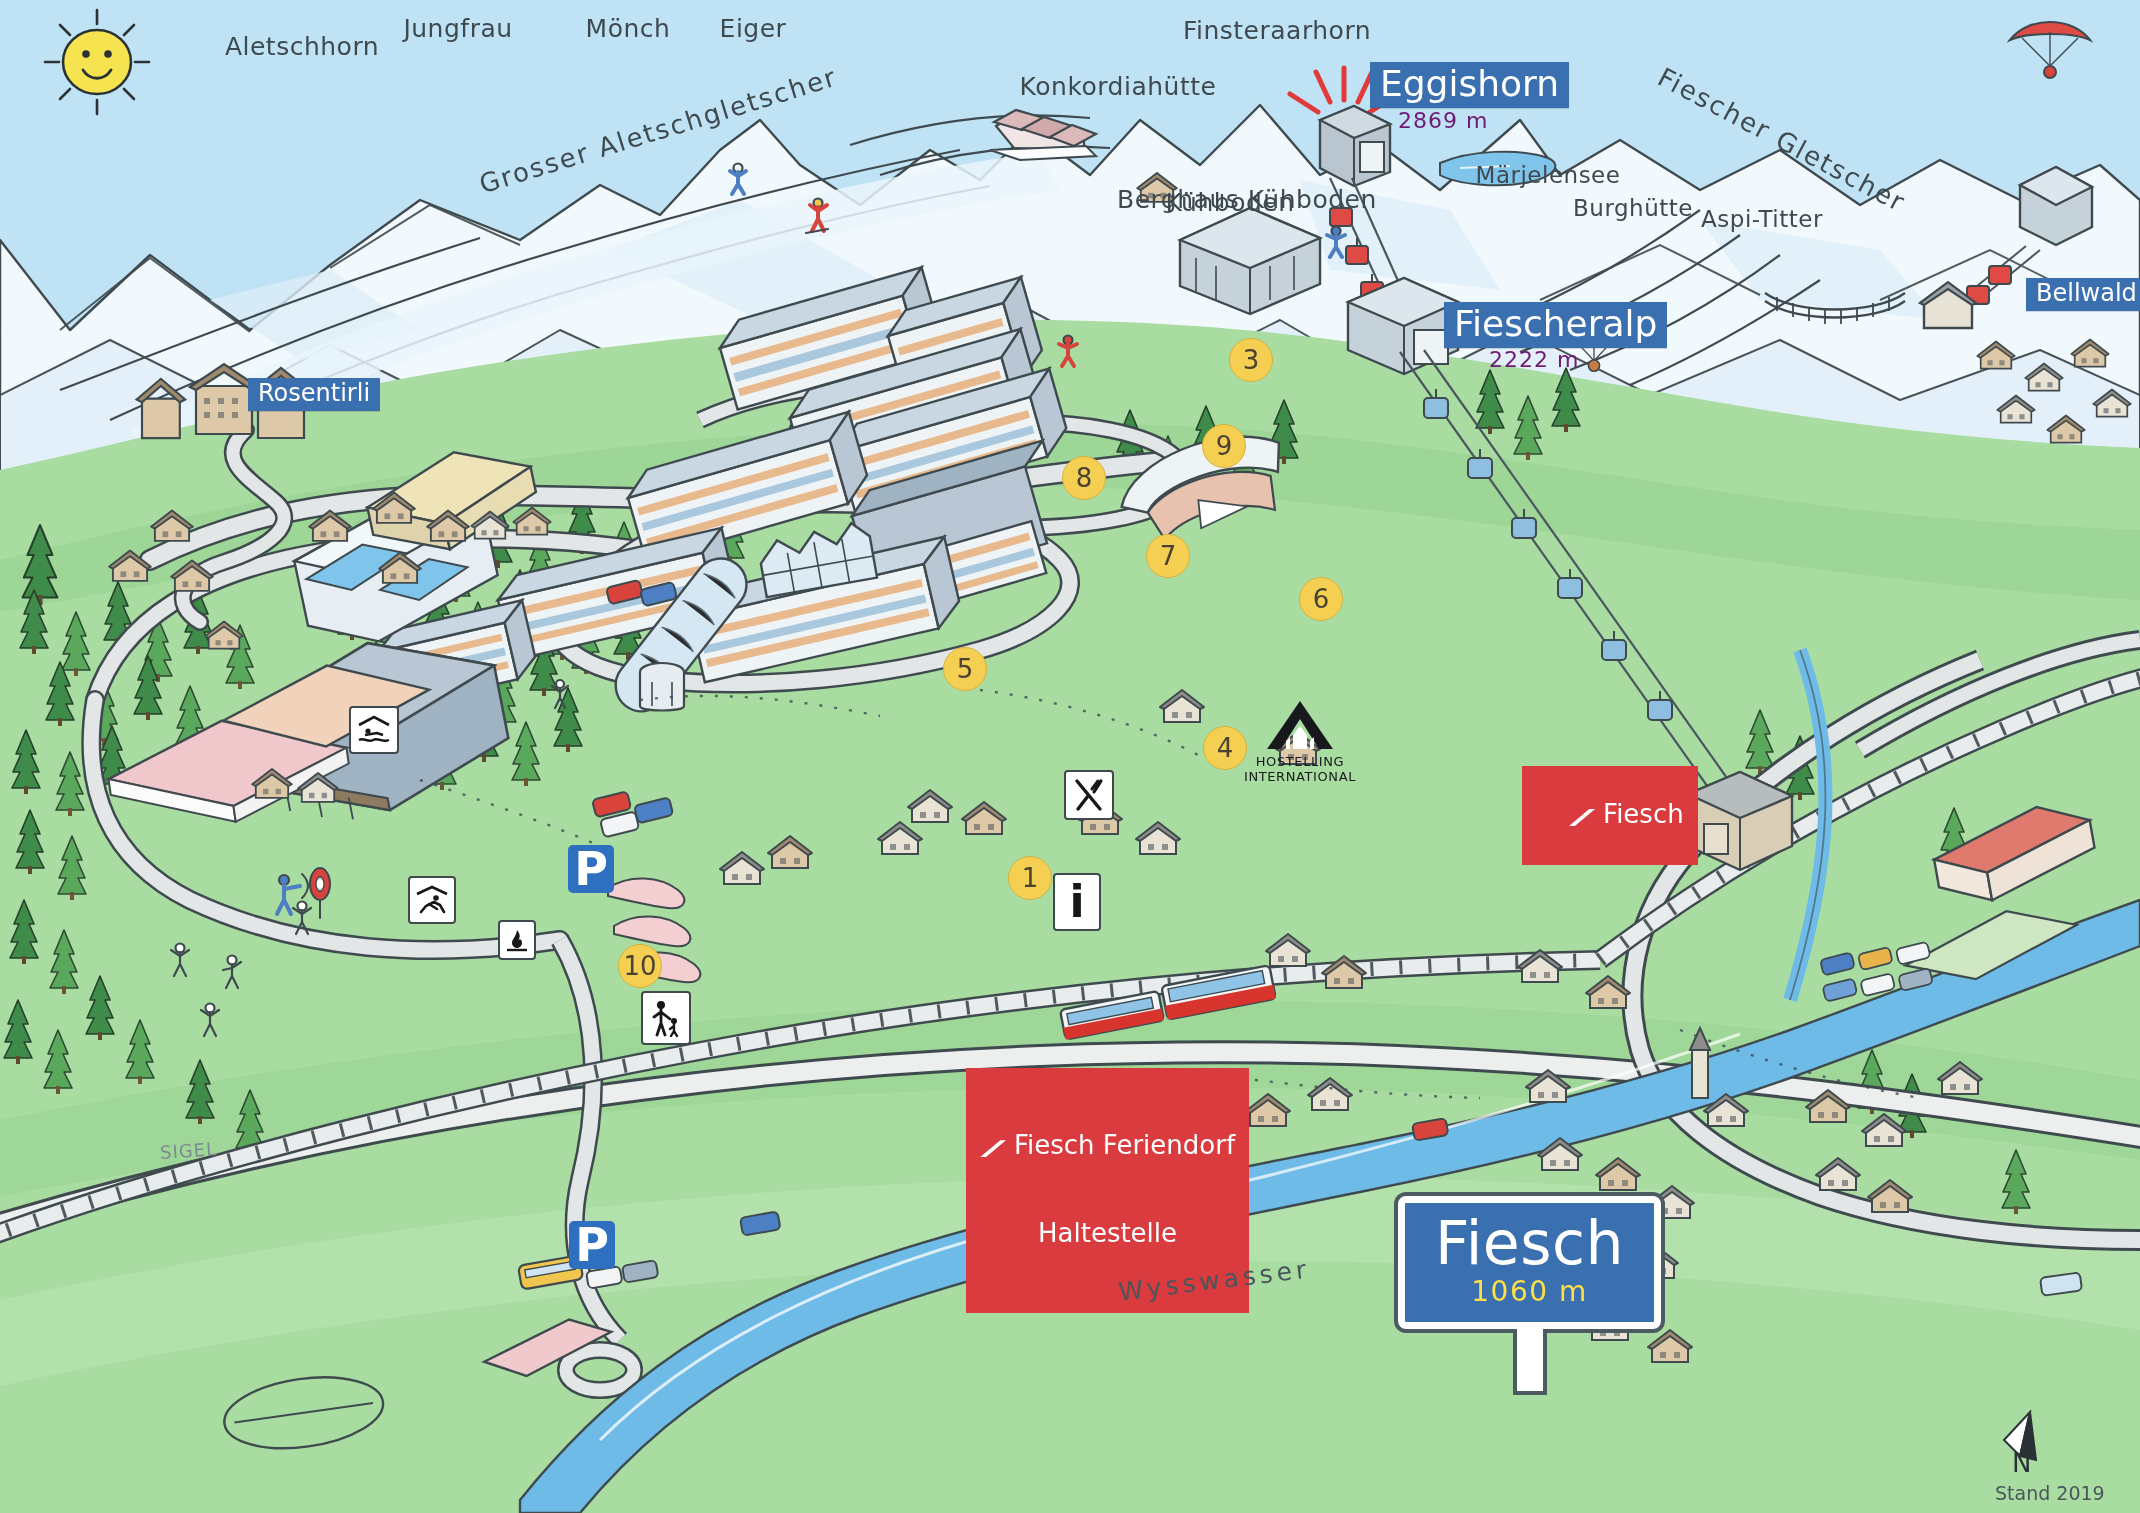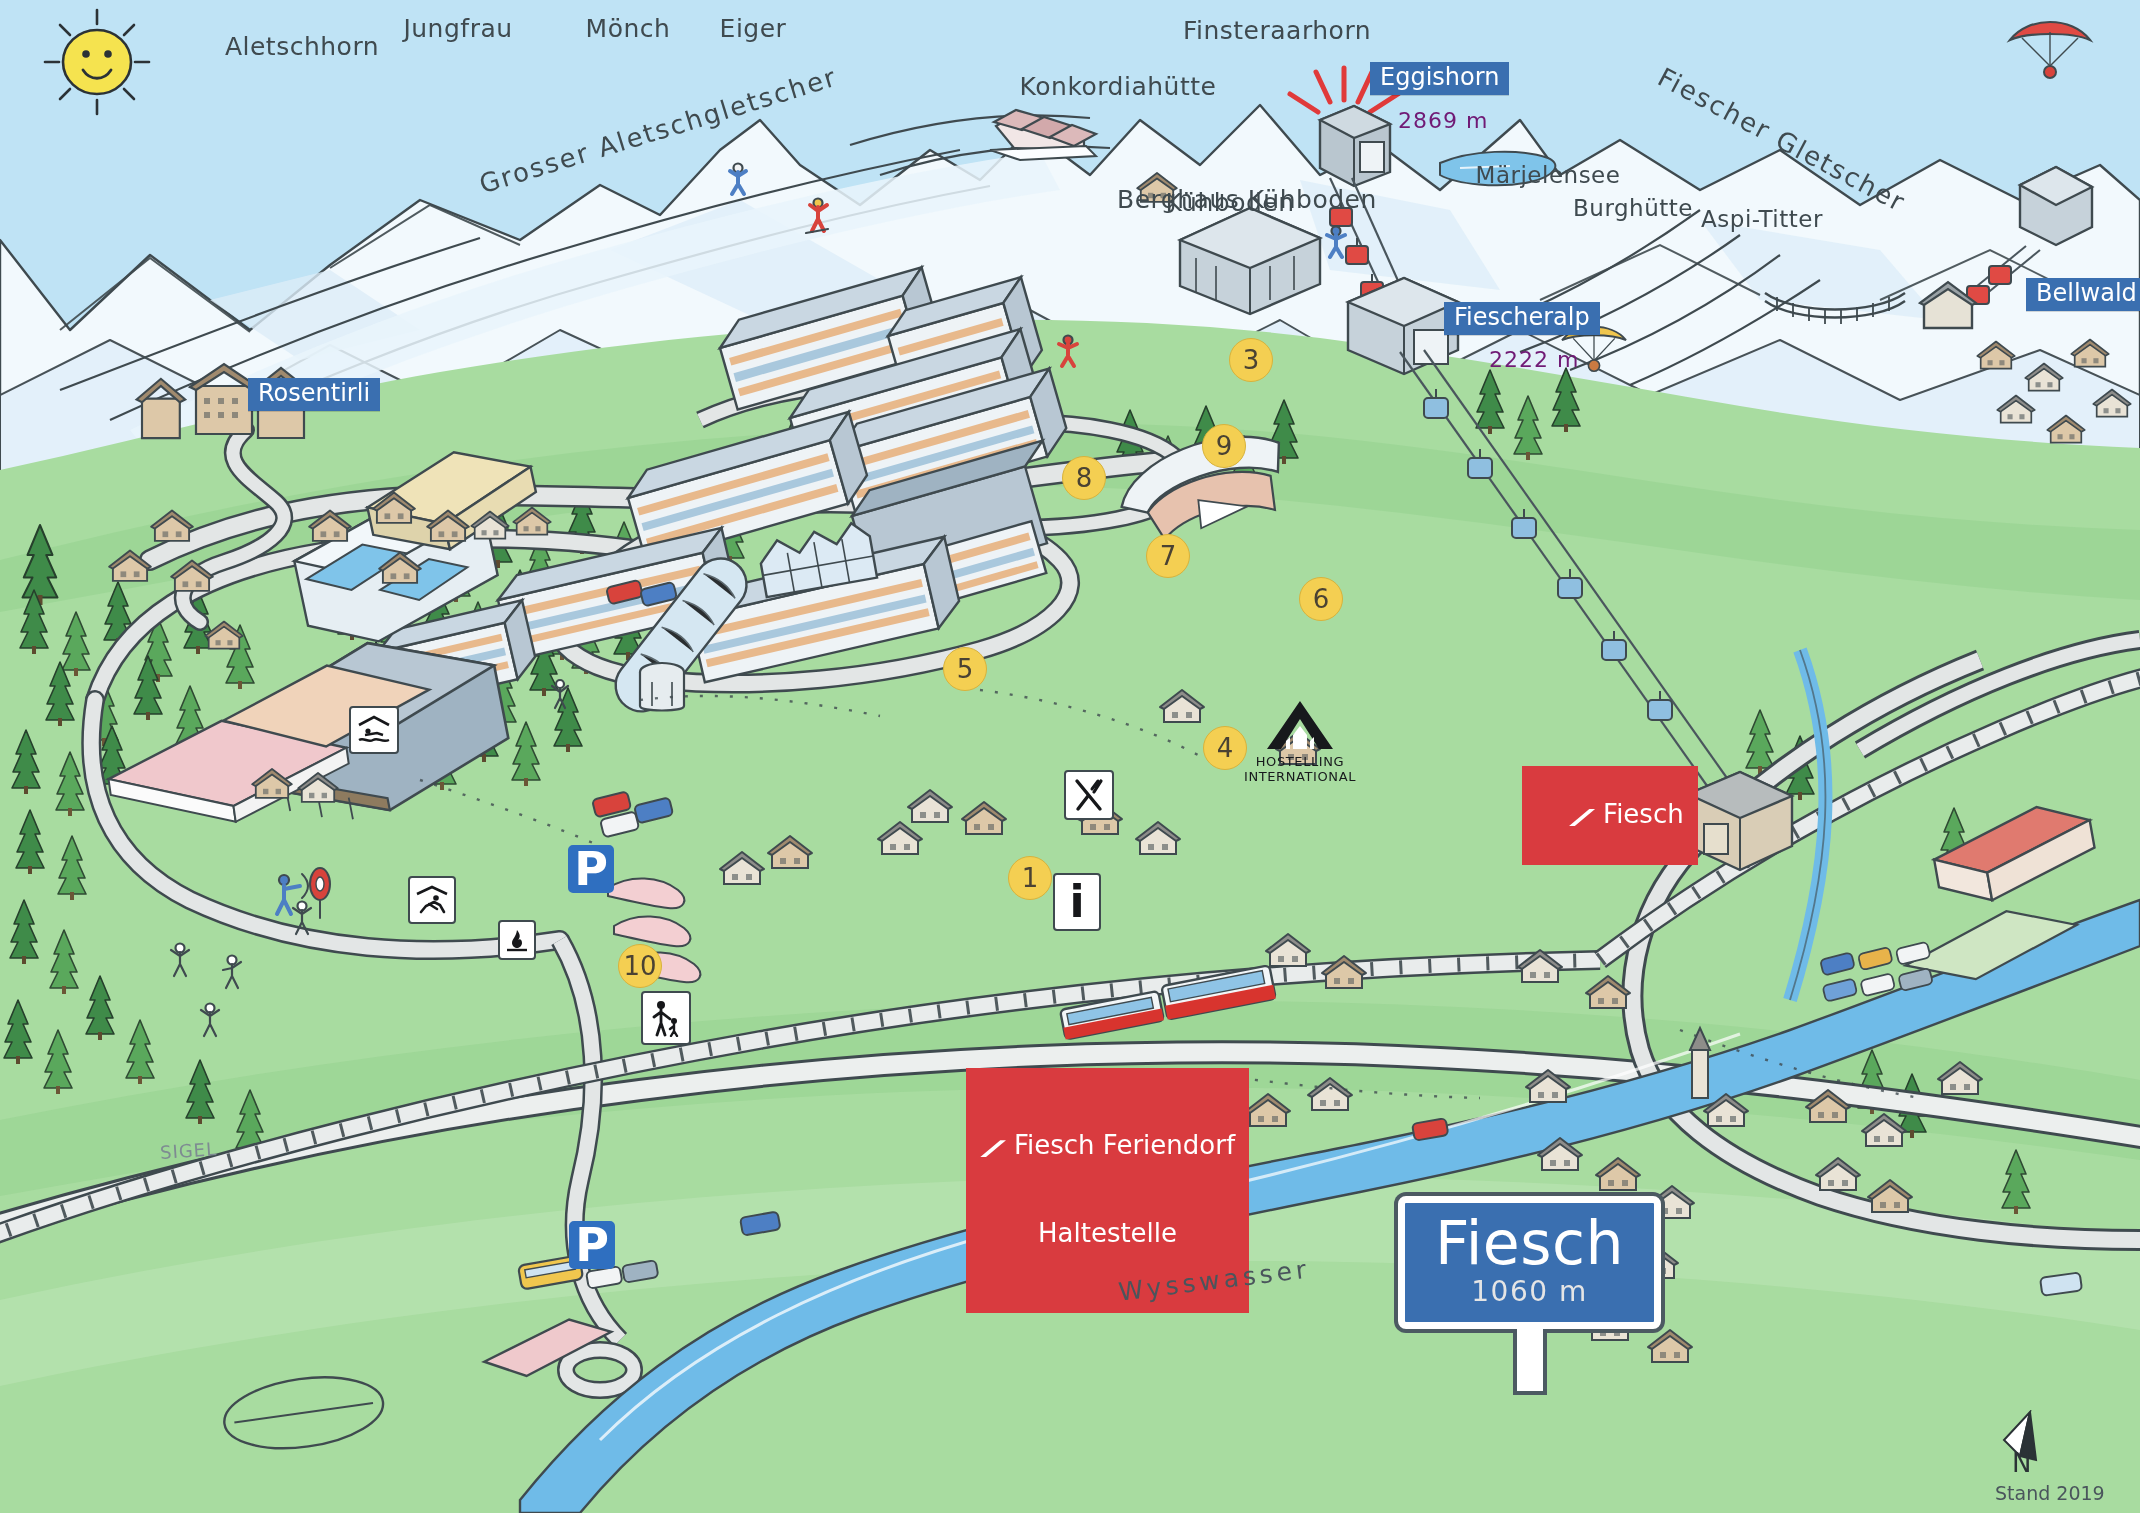--- a/index.html
+++ b/index.html
@@ -11,40 +11,40 @@
   
   .lbl{position:absolute;white-space:pre;pointer-events:auto;}
 
   .peak{color:#3f4a4f;font-size:25px;font-family:"DejaVu Sans",sans-serif;
         letter-spacing:.5px;text-align:center;transform:translateX(-50%);}
   .peak.small{font-size:23px;}
 
   .glacier{color:#3f4a4f;font-size:26px;letter-spacing:2px;
            transform-origin:left center;}
 
-  .bluesign{background:#3a6fb0;color:#fff;font-size:24px;
+  .bluesign{background:#3a6fb0;color:#fff;font-size:36px;
             padding:3px 10px 5px 10px;line-height:1.05;
             box-shadow:0 1px 0 rgba(0,0,0,.15);}
   .bluesign.small{font-size:24px;}
   .elev{color:#701a75;font-size:22px;letter-spacing:1px;}
 
   .redsign{background:#d93b3f;color:#fff;font-size:26px;
            padding:5px 14px 7px 14px;line-height:1.12;text-align:center;}
   .redsign .slash{display:inline-block;width:26px;height:16px;
                   vertical-align:-2px;margin-right:8px;position:relative;}
   .redsign .slash:after{content:"";position:absolute;left:0;top:0;
                   width:26px;height:17px;background:#fff;
                   clip-path:polygon(78% 0,100% 0,22% 100%,0 100%);}
 
   
   .board{position:absolute;}
   .board .panel{background:#3a6fb0;border:7px solid #fff;border-radius:8px;
        box-shadow:0 0 0 4px #4c5a62;padding:10px 30px 14px 30px;text-align:center;}
   .board .bigname{color:#fff;font-size:60px;line-height:1;letter-spacing:.5px;}
-  .board .boardelev{color:#e5e5e5;font-size:28px;letter-spacing:1.5px;margin-top:2px;}
+  .board .boardelev{color:#fde047;font-size:28px;letter-spacing:1.5px;margin-top:2px;}
   .board .post{width:26px;height:62px;background:#fff;border:4px solid #4c5a62;
        border-top:none;margin:0 auto;}
 
   
   .poi{position:absolute;width:42px;height:42px;border-radius:50%;
        background:#f4cf52;border:1px solid #d8b23b;color:#4a4233;
        font-size:26px;display:flex;align-items:center;justify-content:center;
        transform:translate(-50%,-50%);}
 
   

